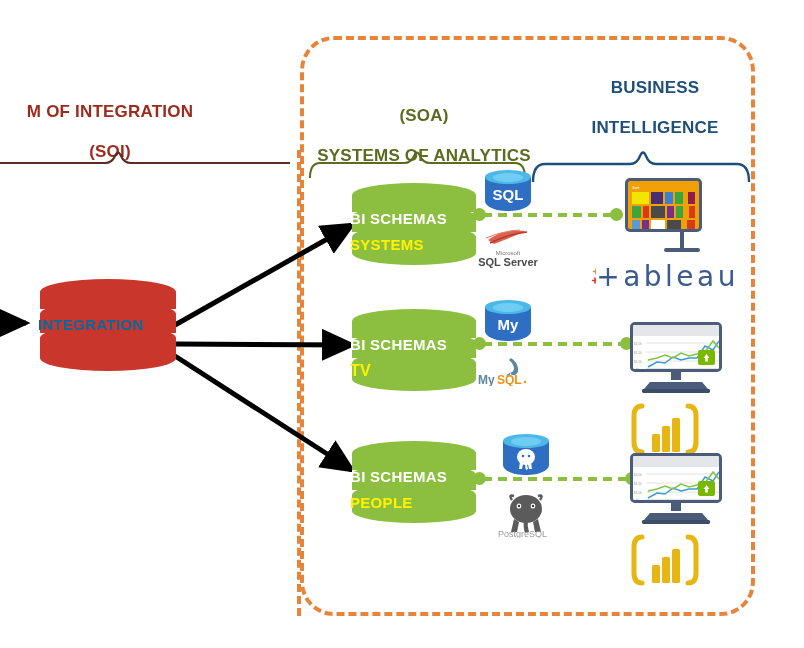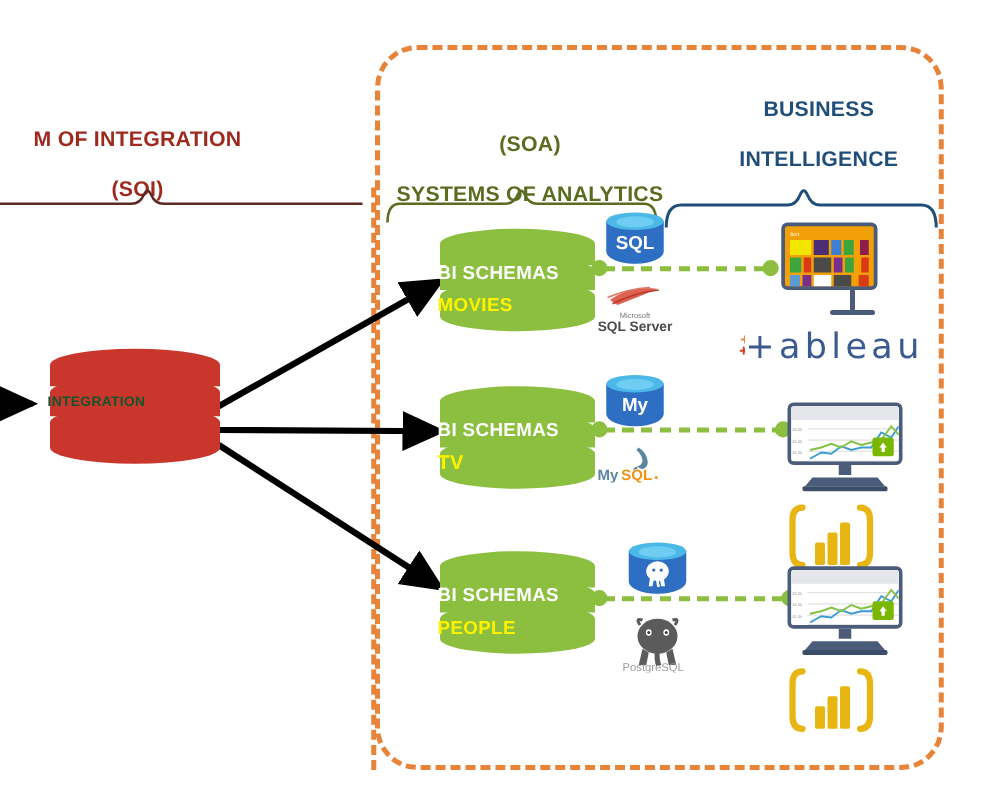--- a/index.html
+++ b/index.html
@@ -183,38 +183,38 @@
       <ellipse cx="70" cy="14" rx="68" ry="13" fill="#C9372C"></ellipse>
       <rect x="2" y="14" width="136" height="20" fill="#C9372C"></rect>
       <rect x="2" y="31" width="136" height="4" fill="#fff"></rect>
       <ellipse cx="70" cy="36" rx="68" ry="13" fill="#C9372C"></ellipse>
       <rect x="2" y="36" width="136" height="22" fill="#C9372C"></rect>
       <rect x="2" y="55" width="136" height="4" fill="#fff"></rect>
       <ellipse cx="70" cy="60" rx="68" ry="13" fill="#C9372C"></ellipse>
       <rect x="2" y="60" width="136" height="20" fill="#C9372C"></rect>
       <ellipse cx="70" cy="80" rx="68" ry="13" fill="#C9372C"></ellipse>
     </svg>
-    <div class="cyl-label" style="top:38px; color:#14532d; font-size:11px;">INTEGRATION</div>
+    <div class="cyl-label" style="top:38px; color:#0369a1; font-size:15px;">INTEGRATION</div>
   </div>
 
 
   <div class="cyl" style="left:350px; top:182px; width:128px; height:84px;">
     <svg width="128" height="84" style="position:absolute;left:0;top:0;">
       <ellipse cx="64" cy="13" rx="62" ry="12" fill="#8CBF3F"></ellipse>
       <rect x="2" y="13" width="124" height="20" fill="#8CBF3F"></rect>
       <rect x="2" y="30" width="124" height="4" fill="#fff"></rect>
       <ellipse cx="64" cy="35" rx="62" ry="12" fill="#8CBF3F"></ellipse>
       <rect x="2" y="35" width="124" height="18" fill="#8CBF3F"></rect>
       <rect x="2" y="50" width="124" height="4" fill="#fff"></rect>
       <ellipse cx="64" cy="55" rx="62" ry="12" fill="#8CBF3F"></ellipse>
       <rect x="2" y="55" width="124" height="16" fill="#8CBF3F"></rect>
       <ellipse cx="64" cy="71" rx="62" ry="12" fill="#8CBF3F"></ellipse>
     </svg>
     <div class="cyl-label" style="top:28px; color:#fff; font-size:15px;">BI SCHEMAS</div>
-    <div class="cyl-label" style="top:54px; color:#FFF200; font-size:15px;">MOVIES</div>
+    <div class="cyl-label" style="top:54px; color:#FFF200; font-size:15px;">SYSTEMS</div>
   </div>
 
   <div class="vendor" style="left:473px; top:170px;">
     <div class="vcyl">
       <div class="vbody" style="background:#2E6FC4;"></div>
       <div class="vtop" style="background:#4BB8E8;"></div>
       <div class="vtop" style="background:#6FCCF2; width:30px; height:9px; left:8px; top:3px;"></div>
       <div class="vtxt">SQL</div>
     </div>
     <div class="vendor-logo">

